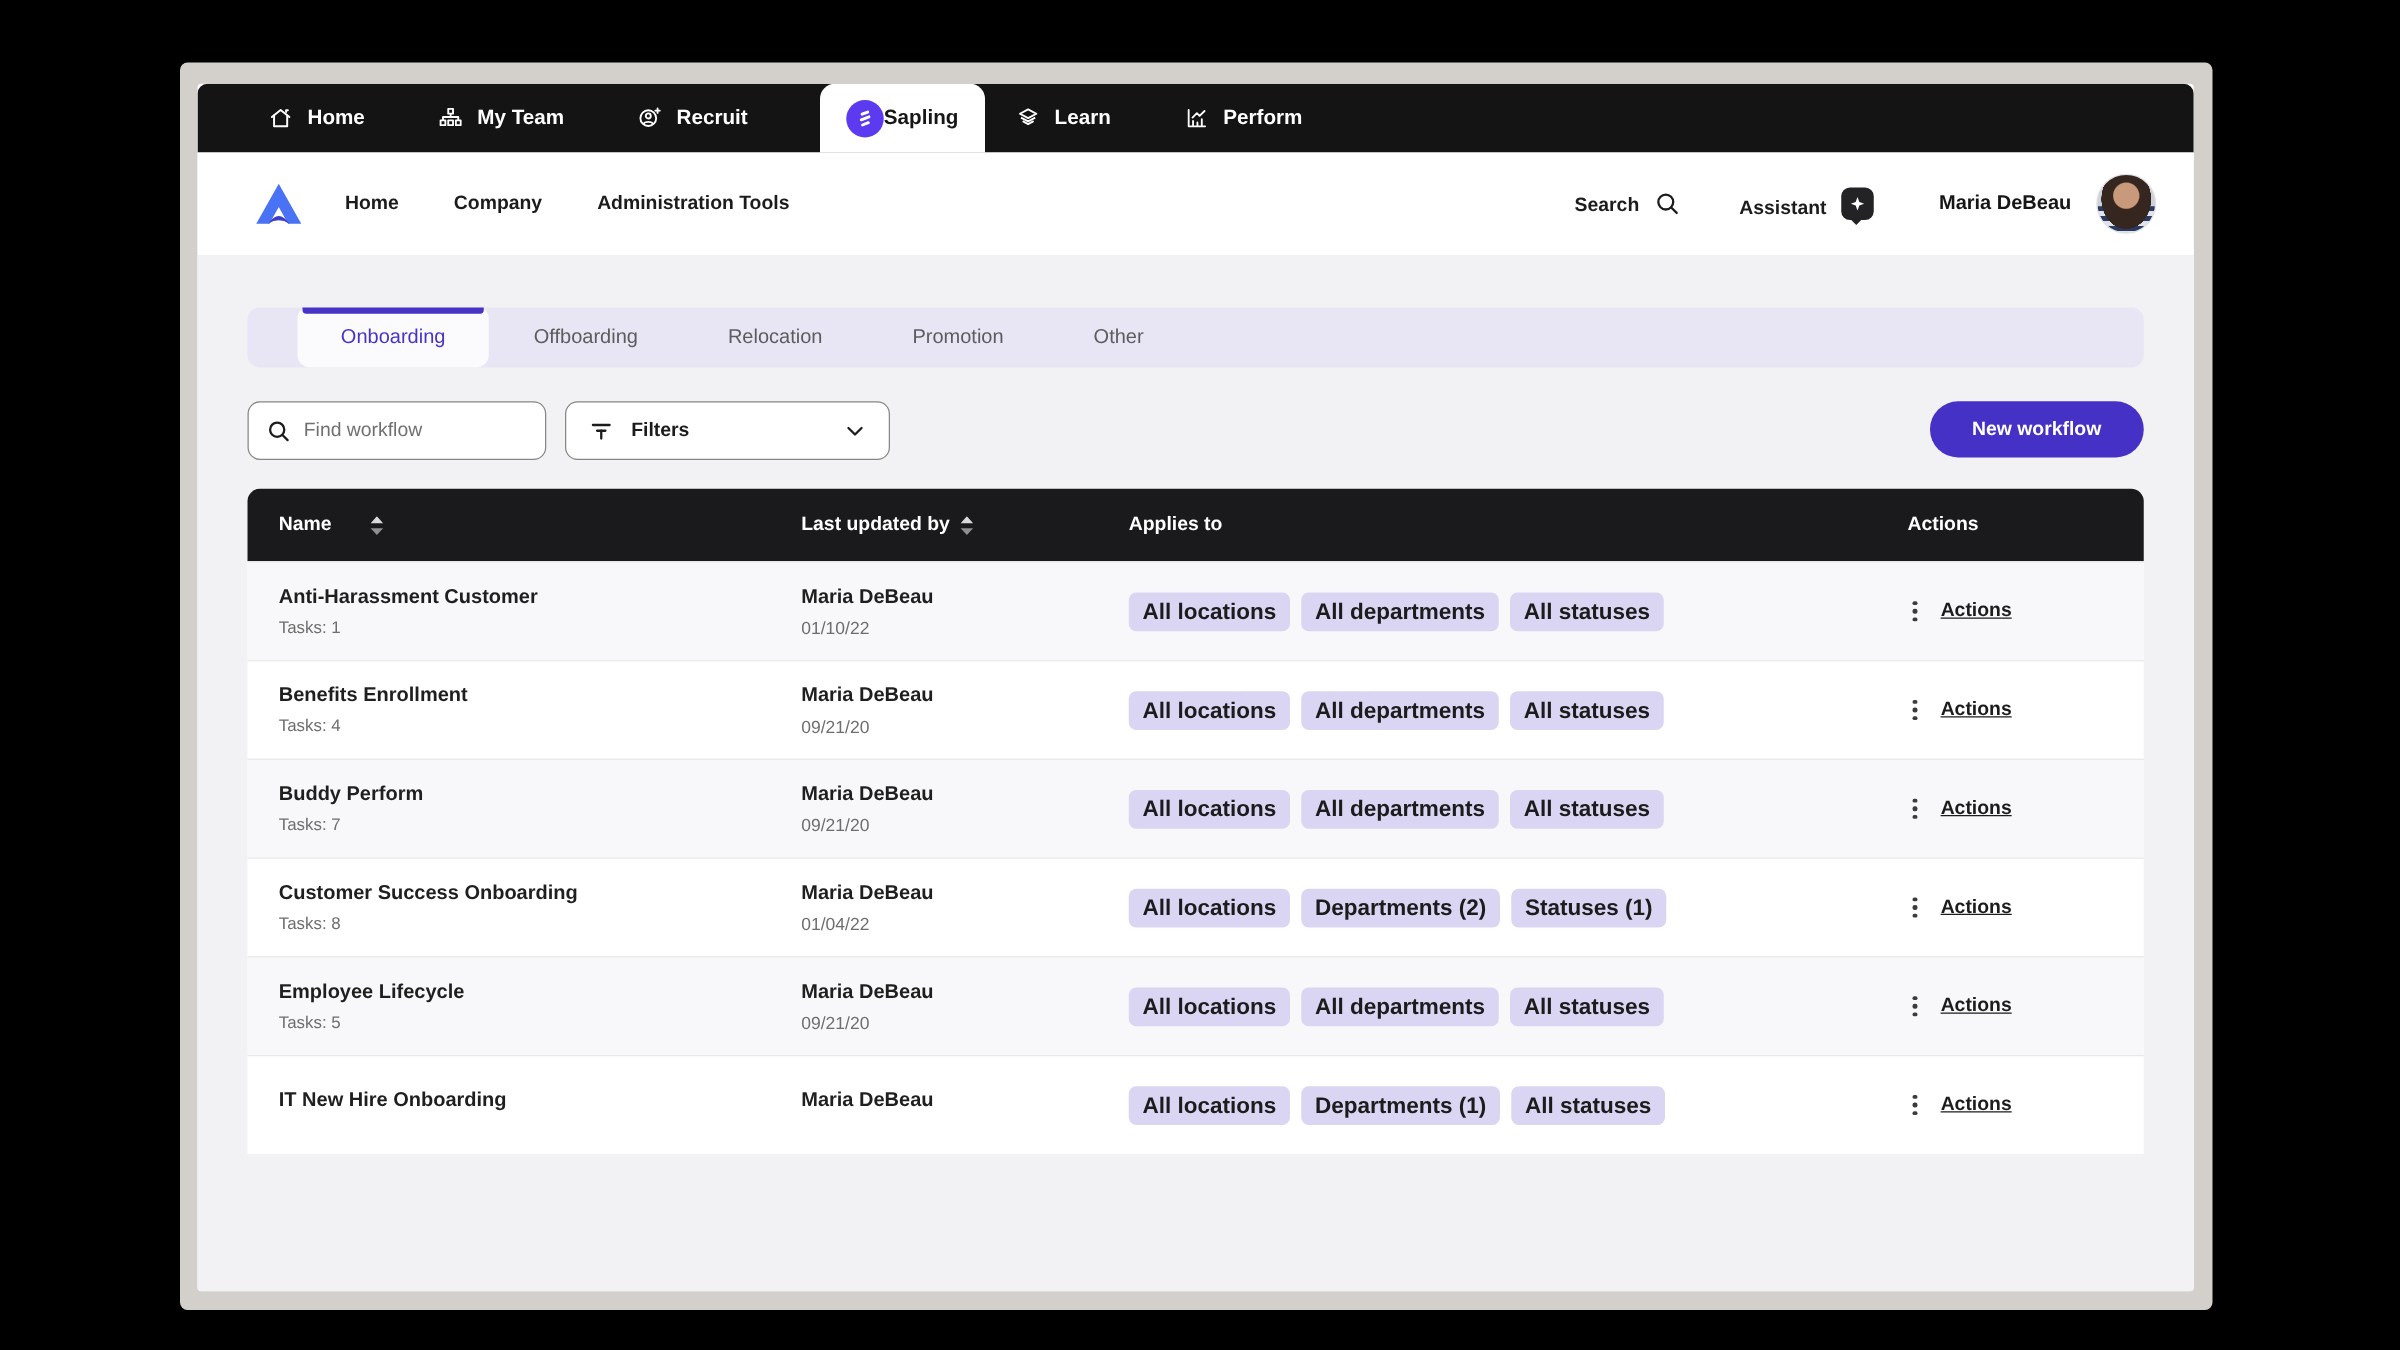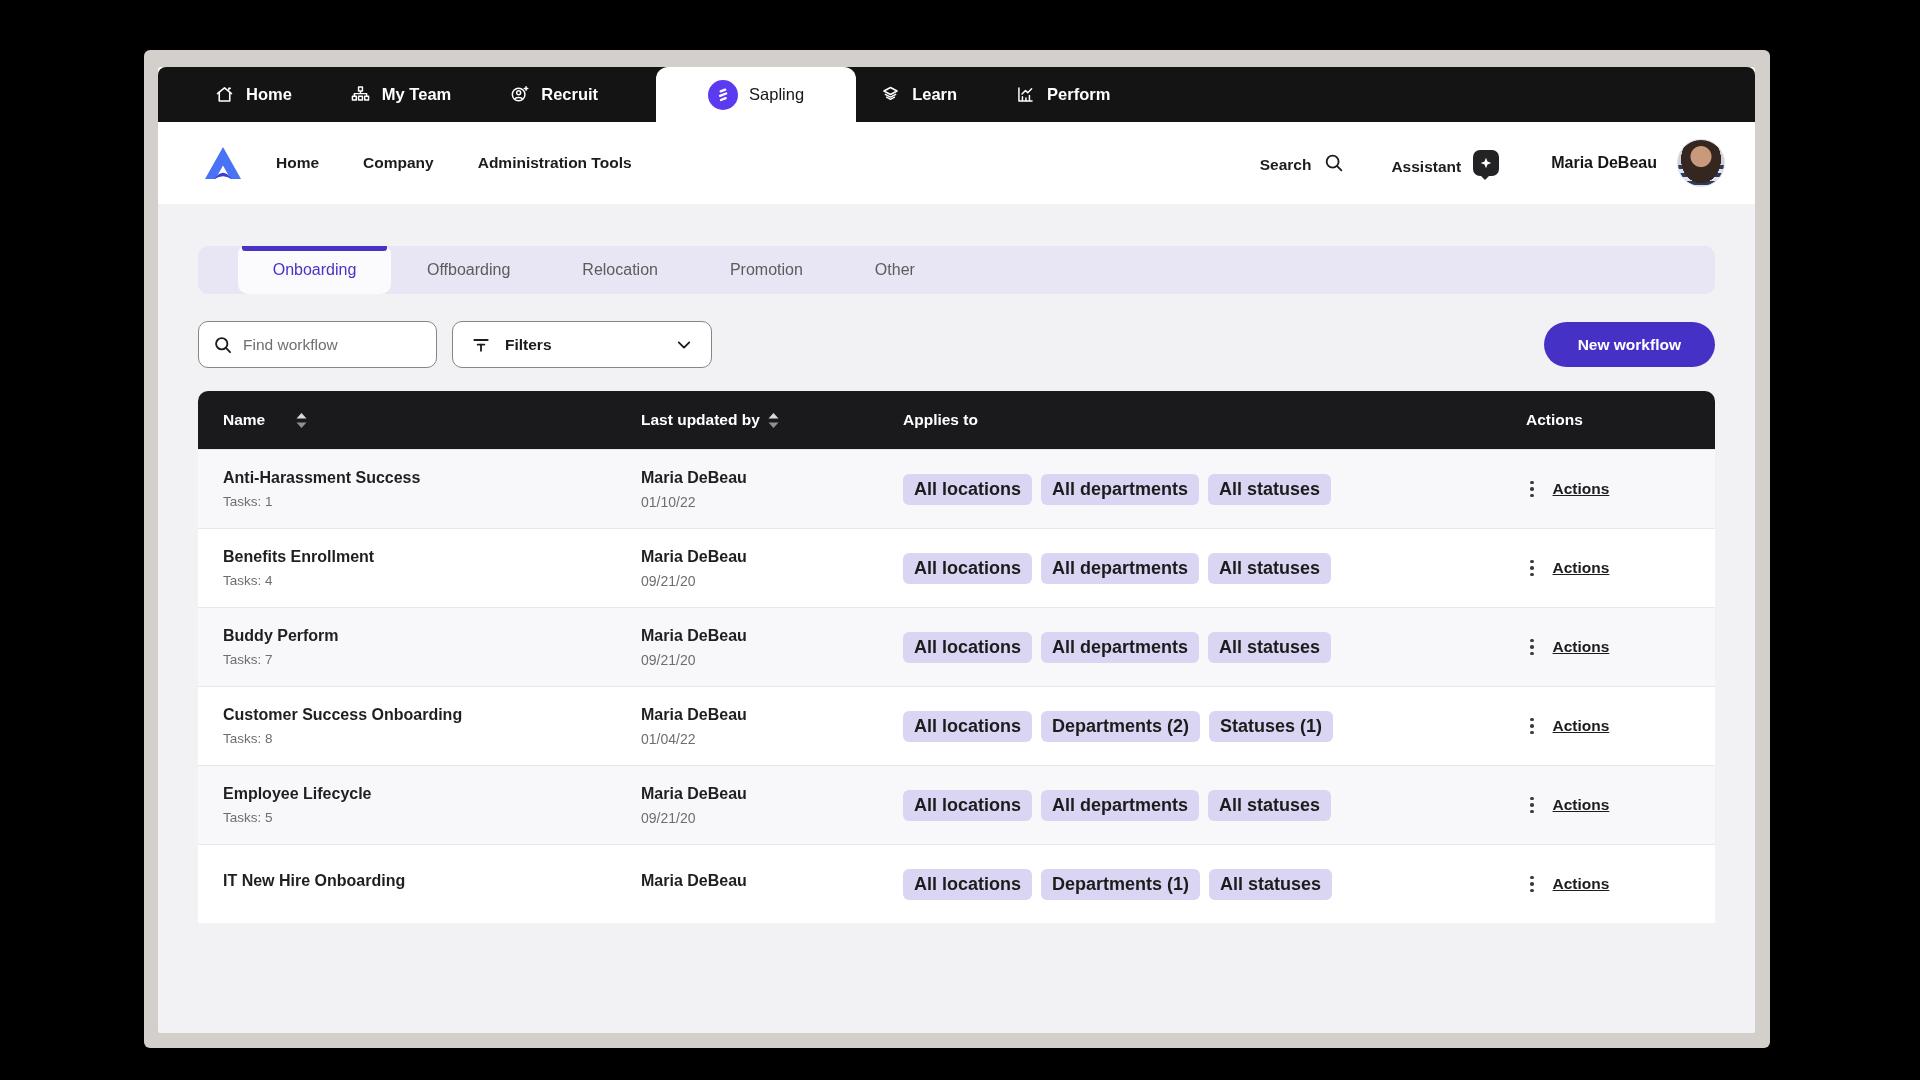--- a/index.html
+++ b/index.html
@@ -11,22 +11,22 @@
   .app   { position:absolute; left:14px; top:17px; right:15px; bottom:15px;
            background:#ffffff; overflow:hidden; border-radius:3px;
            display:flex; flex-direction:column; }
 
   
   .suite-nav { height:55px; background:#141414; display:flex; align-items:stretch;
                padding-left:56px; flex-shrink:0; border-radius:8px 8px 0 0; }
   .suite-item { display:flex; align-items:center; gap:11px; color:#fff;
                 font-size:16.5px; font-weight:700; margin-right:58px; cursor:pointer; }
   .suite-item svg { width:21px; height:21px; }
-  .suite-tab-active { display:flex; align-items:center; gap:11px; background:#fff;
-                color:#161616; font-size:16.5px; font-weight:400; padding:0 52px;
+  .suite-tab-active { display:flex; align-items:center; background:#fff;
+                color:#161616; font-size:16.5px; font-weight:700; padding:0 21px;
                 border-radius:12px 12px 0 0; margin-right:24px; cursor:pointer; }
   .sapling-logo { width:30px; height:30px; border-radius:50%; background:#5b3af0;
                   display:flex; align-items:center; justify-content:center; }
 
   
   .app-nav { height:82px; background:#fff; display:flex; align-items:center;
              padding:0 30px 0 46px; flex-shrink:0; }
   .brand-logo { width:38px; height:34px; margin-right:34px; }
   .app-links { display:flex; align-items:center; gap:44px; }
   .app-link { font-size:15.5px; font-weight:700; color:#1c1c1c; cursor:pointer; }
@@ -63,21 +63,21 @@
 
   .tabstrip { display:flex; height:48px; background:#e8e5f4; border-radius:10px; align-items:stretch; }
   .tab-lead { width:40px; }
   .tab { display:flex; align-items:center; padding:0 36px; font-size:16px; font-weight:400;
          color:#5c5c5c; cursor:pointer; }
   .tab.active { position:relative; background:#fbfafc; color:#4733c6; width:153px; padding:0;
                 justify-content:center; border-radius:8px 8px 10px 10px; }
   .tab.active::before { content:""; position:absolute; top:0; left:4px; right:4px; height:5px;
                 background:#4733c6; border-radius:0 0 3px 3px; }
 
-  .controls { display:flex; align-items:center; margin-top:27px; height:47px; }
+  .controls { display:flex; margin-top:27px; height:47px; }
   .searchbox { width:239px; height:47px; background:#fff; border:1.5px solid #868686;
                border-radius:10px; display:flex; align-items:center; padding:0 12px 0 14px; }
   .searchbox svg { width:20px; height:20px; flex-shrink:0; }
   .searchbox input { border:none; outline:none; background:transparent; margin-left:10px;
                font-size:15.5px; color:#333; width:100%; font-family:"Liberation Sans",sans-serif; }
   .searchbox input::placeholder { color:#6f6f6f; }
   .filterbox { width:260px; height:47px; margin-left:15px; background:#fff; border:1.5px solid #868686;
                border-radius:10px; display:flex; align-items:center; padding:0 18px; cursor:pointer; }
   .filterbox .flabel { font-size:15.5px; font-weight:600; color:#1b1b1b; margin-left:14px; }
   .filterbox svg.chev { margin-left:auto; }
@@ -253,21 +253,21 @@
           <div class="th">
             <span>Applies to</span>
           </div>
           <div class="th">
             <span>Actions</span>
           </div>
         </div>
 
         <div class="tgrid trow">
           <div class="cell-name">
-            <div class="wname">Anti-Harassment Success</div>
+            <div class="wname">Anti-Harassment Customer</div>
             <div class="wtasks">Tasks: 1</div>
           </div>
           <div>
             <div class="uby">Maria DeBeau</div>
             <div class="udate">01/10/22</div>
           </div>
           <div class="badges">
             <span class="badge">All locations</span>
             <span class="badge">All departments</span>
             <span class="badge">All statuses</span>

